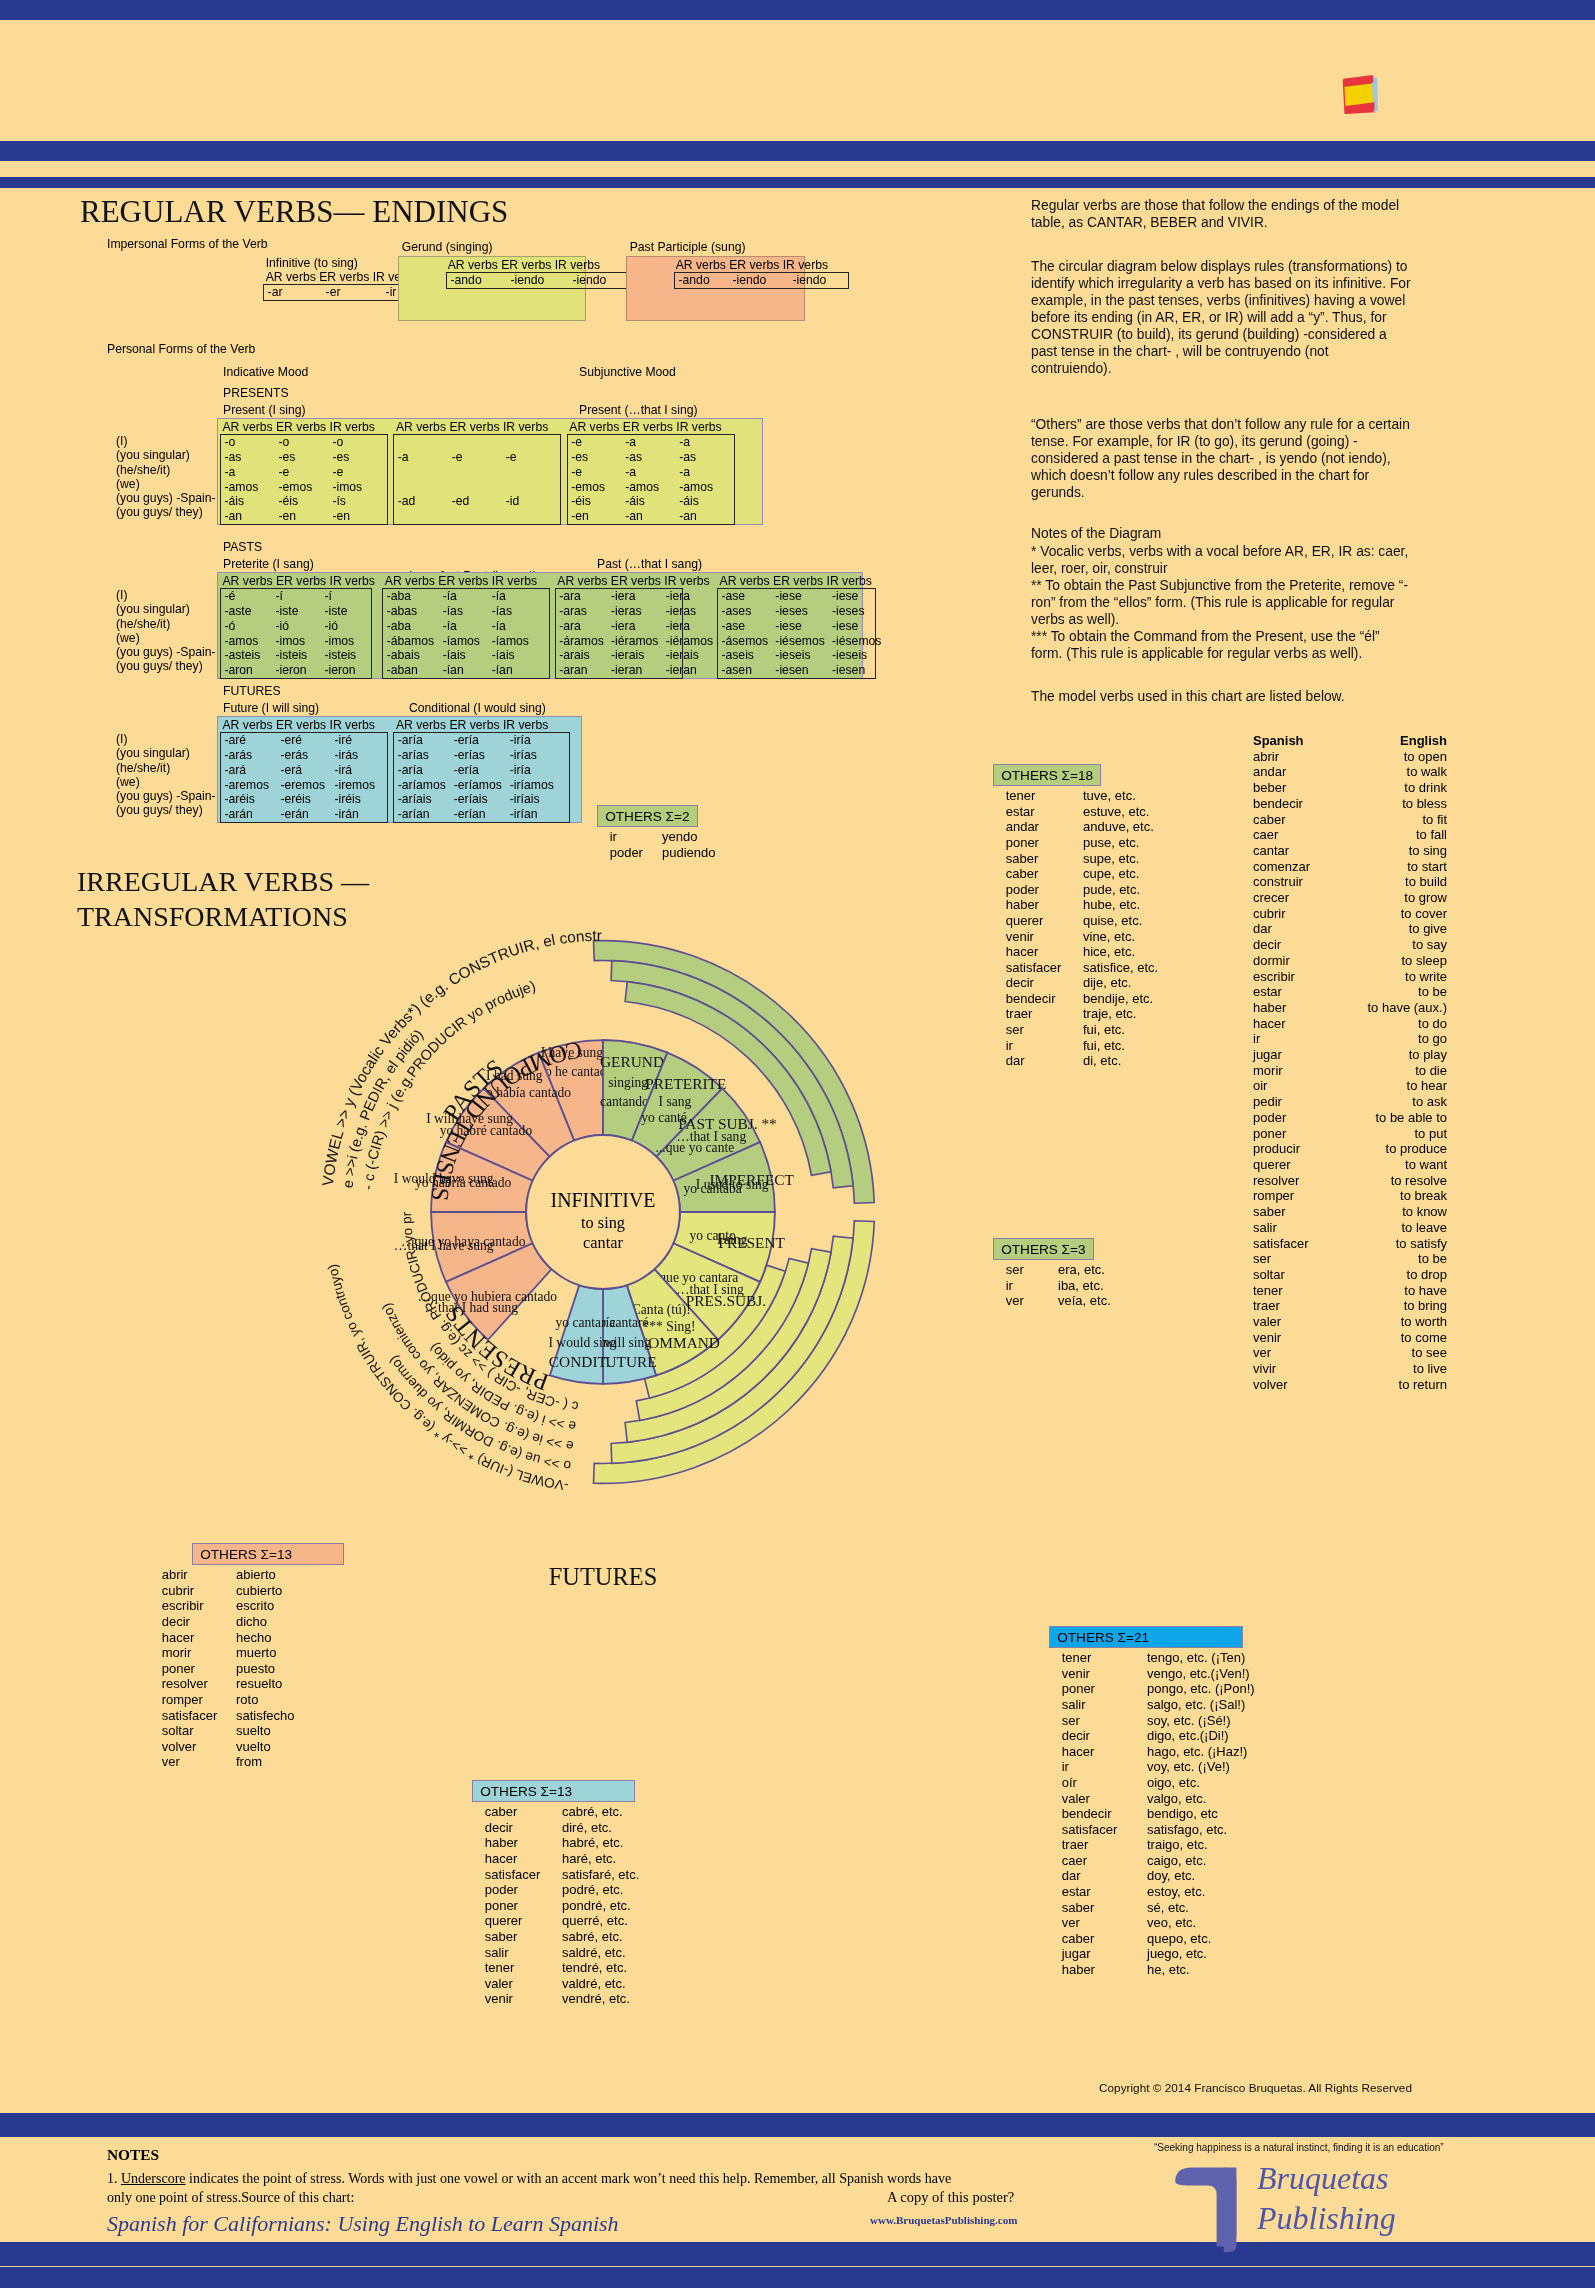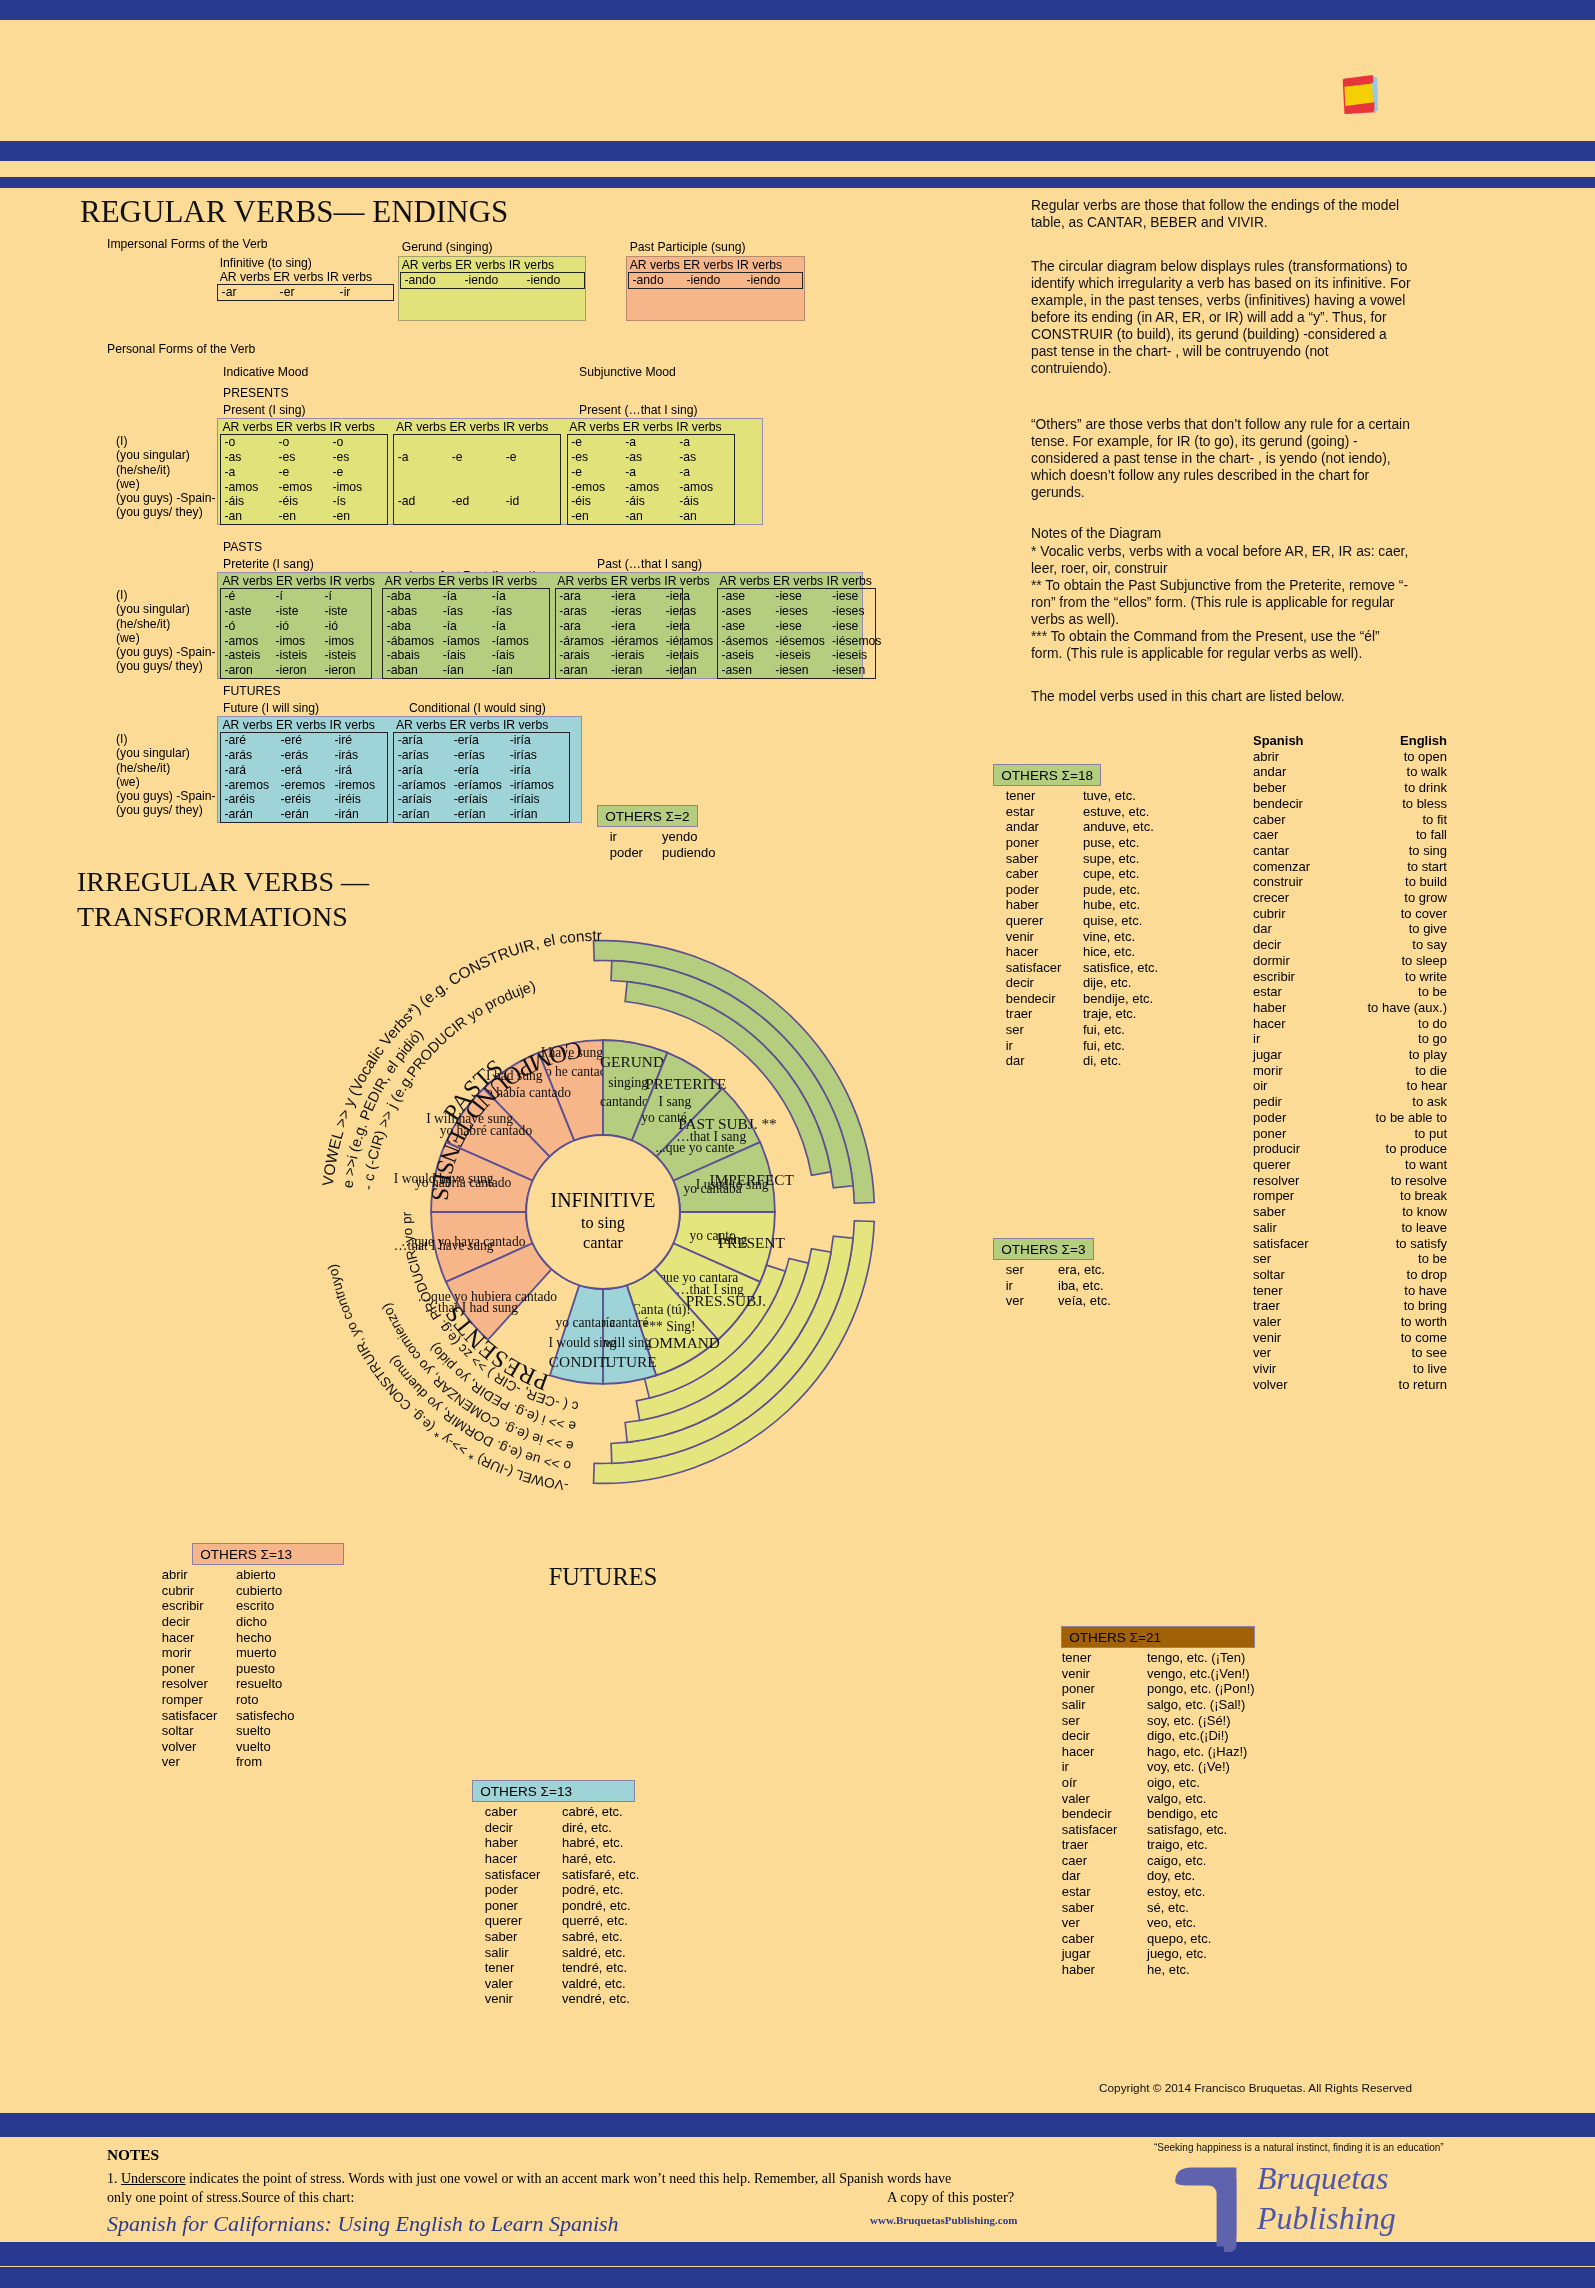--- a/index.html
+++ b/index.html
@@ -34,27 +34,27 @@
   #irregular-heading {
     position:absolute; left:77px; top:864px;
     font-size:28px; line-height:1.25; width:380px;
   }
 
   .lbl   { font-size:12.2px; color:#000; position:absolute; white-space:nowrap; }
 
   table.endings { border-collapse:collapse; }
   table.endings td { font-size:12.2px; padding:0 3.6px; white-space:nowrap; line-height:1.22; }
 
-  .boxwrap { position:absolute; }
+  .boxwrap { position:absolute;padding-left:46px; }
   .hdrrow { font-size:12.2px; white-space:nowrap; padding:0 2.7px; }
   .innerbox { border:1.3px solid #222; }
   .c-yellow  { background:#e2e27a; }
   .c-orange  { background:#f6b68a;margin-left:43px; }
   .c-green   { background:#b5cd7e; }
-  .c-yell2   { background:#a16207;margin-left:12px; }
+  .c-yell2   { background:#0ea5e9; }
   .c-blue    { background:#9ed3d8; }
 
   .outerpanel { position:absolute; border:0.9px solid #9a8bb5; }
 
   .persons { position:absolute; font-size:12.2px; line-height:14.3px; white-space:nowrap; }
 
   .rt-text {
     position:absolute; font-size:13.8px; line-height:17px;
     color:#111; width:380px;
   }

